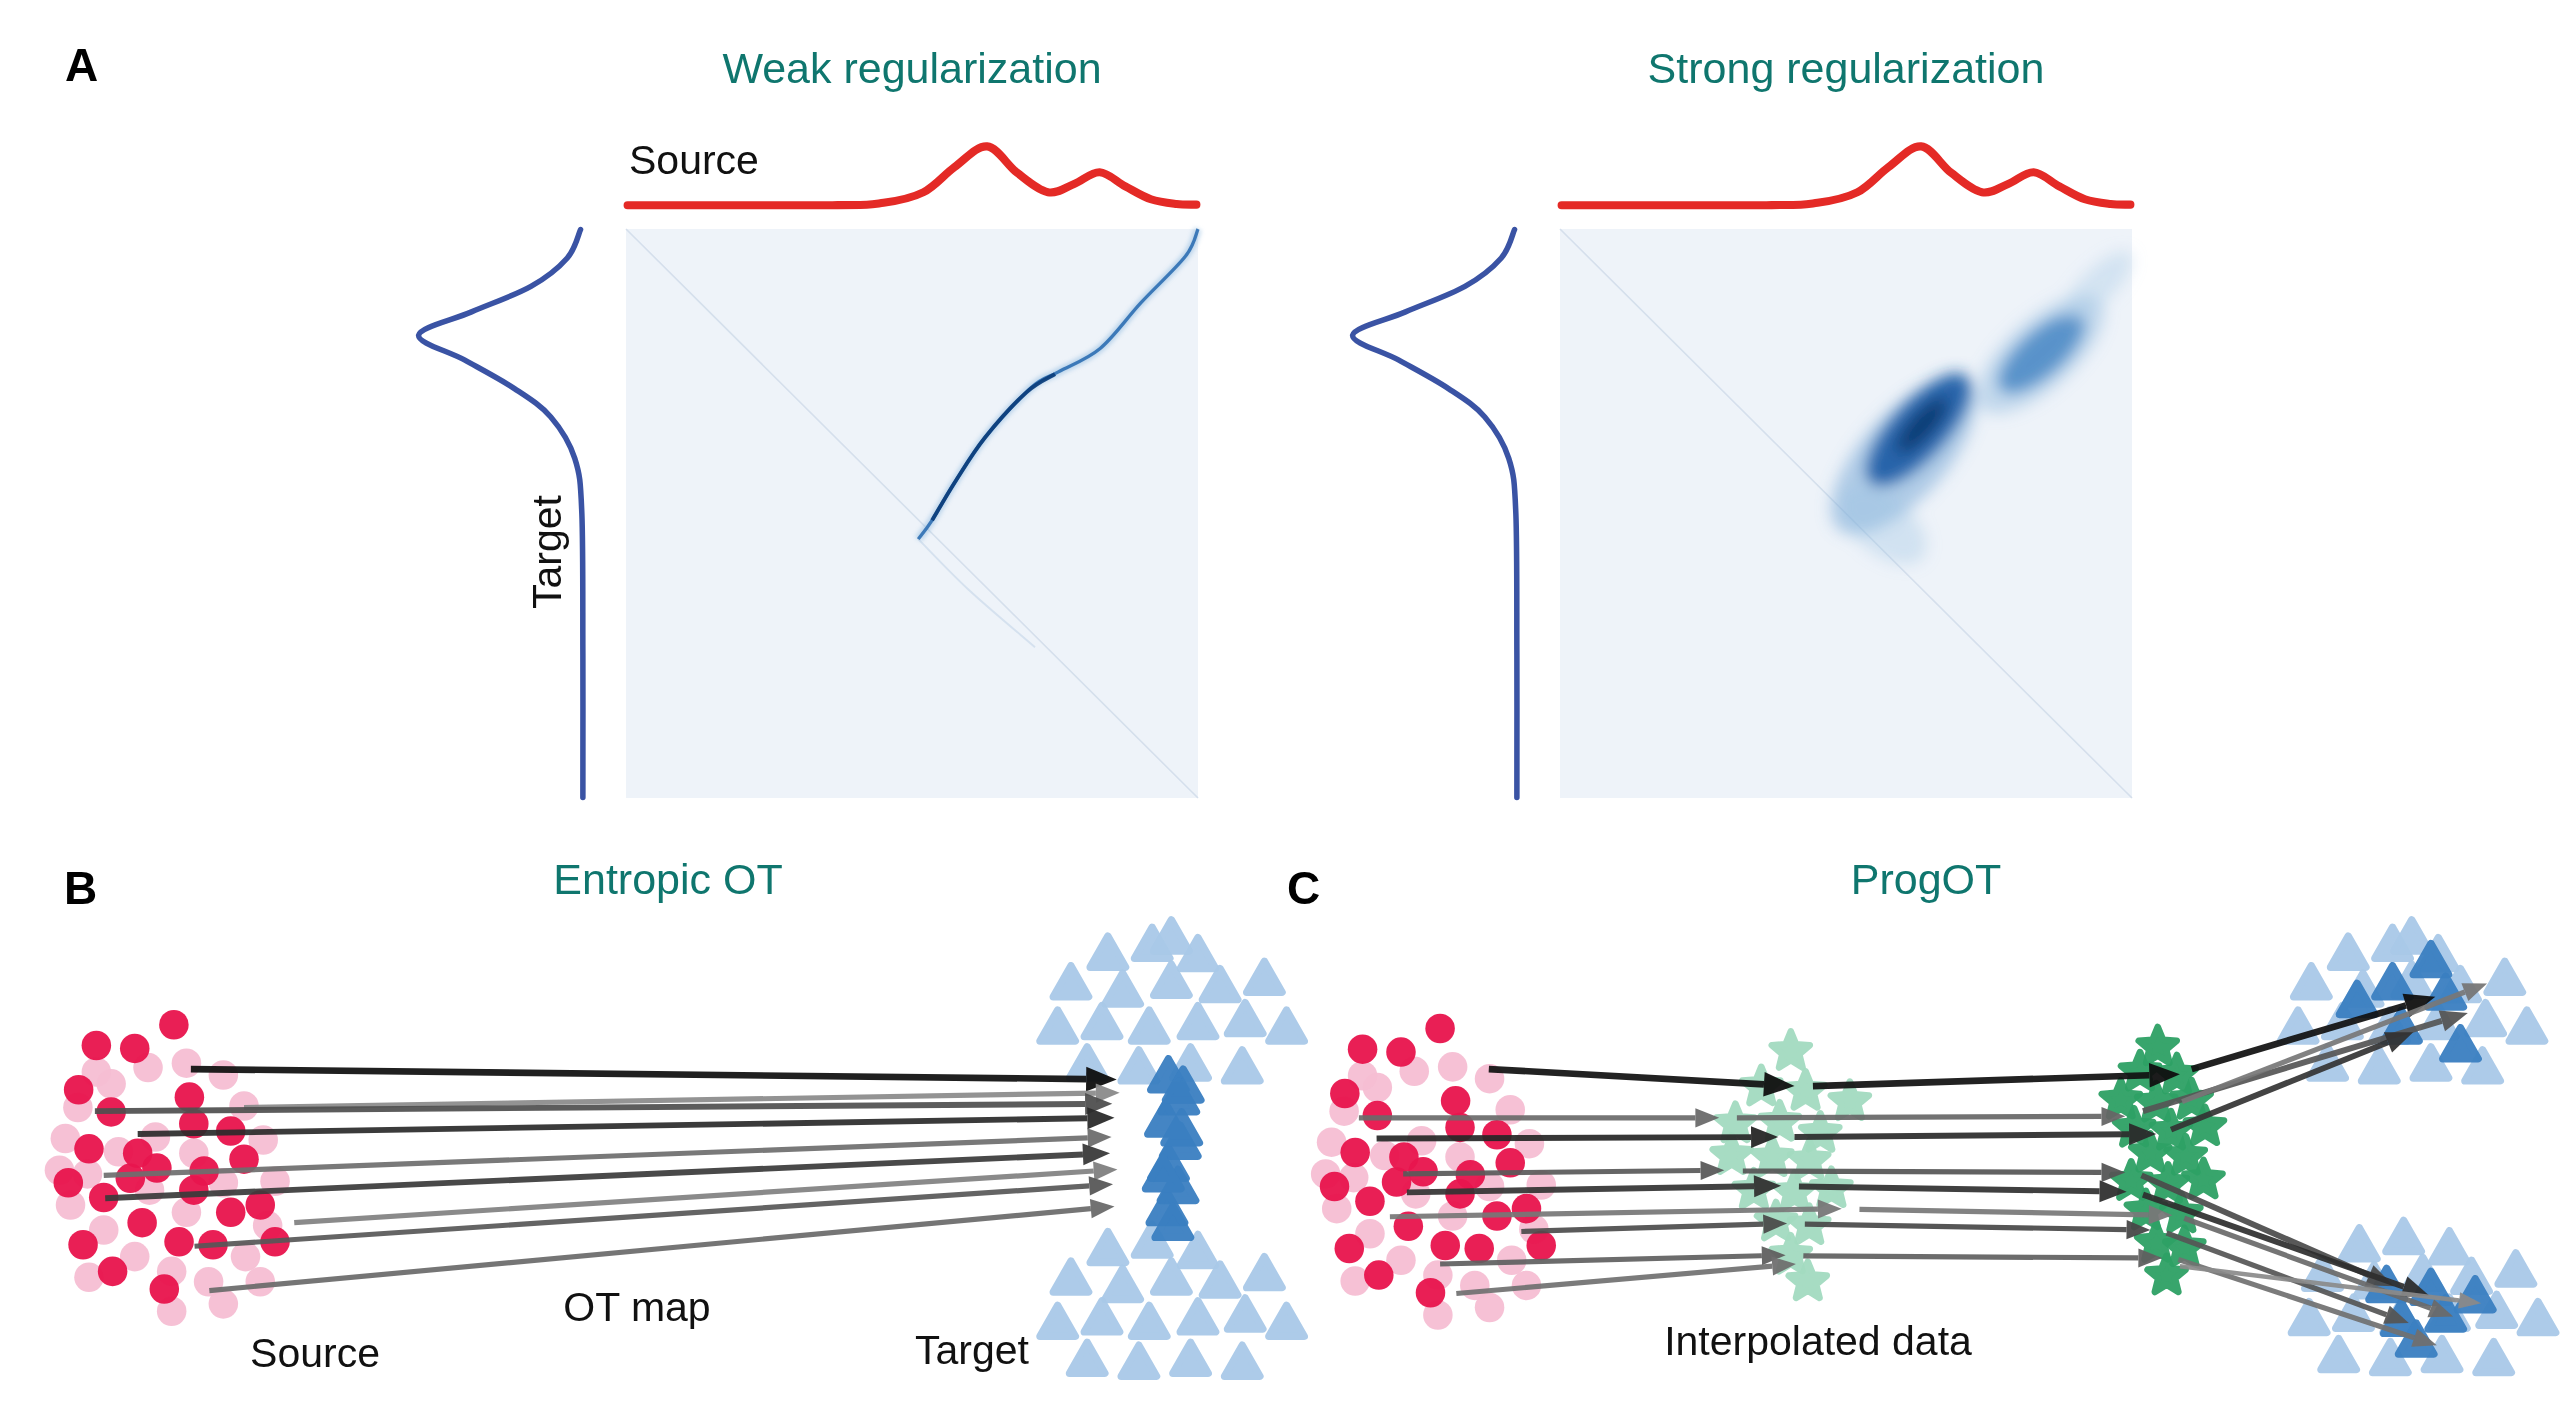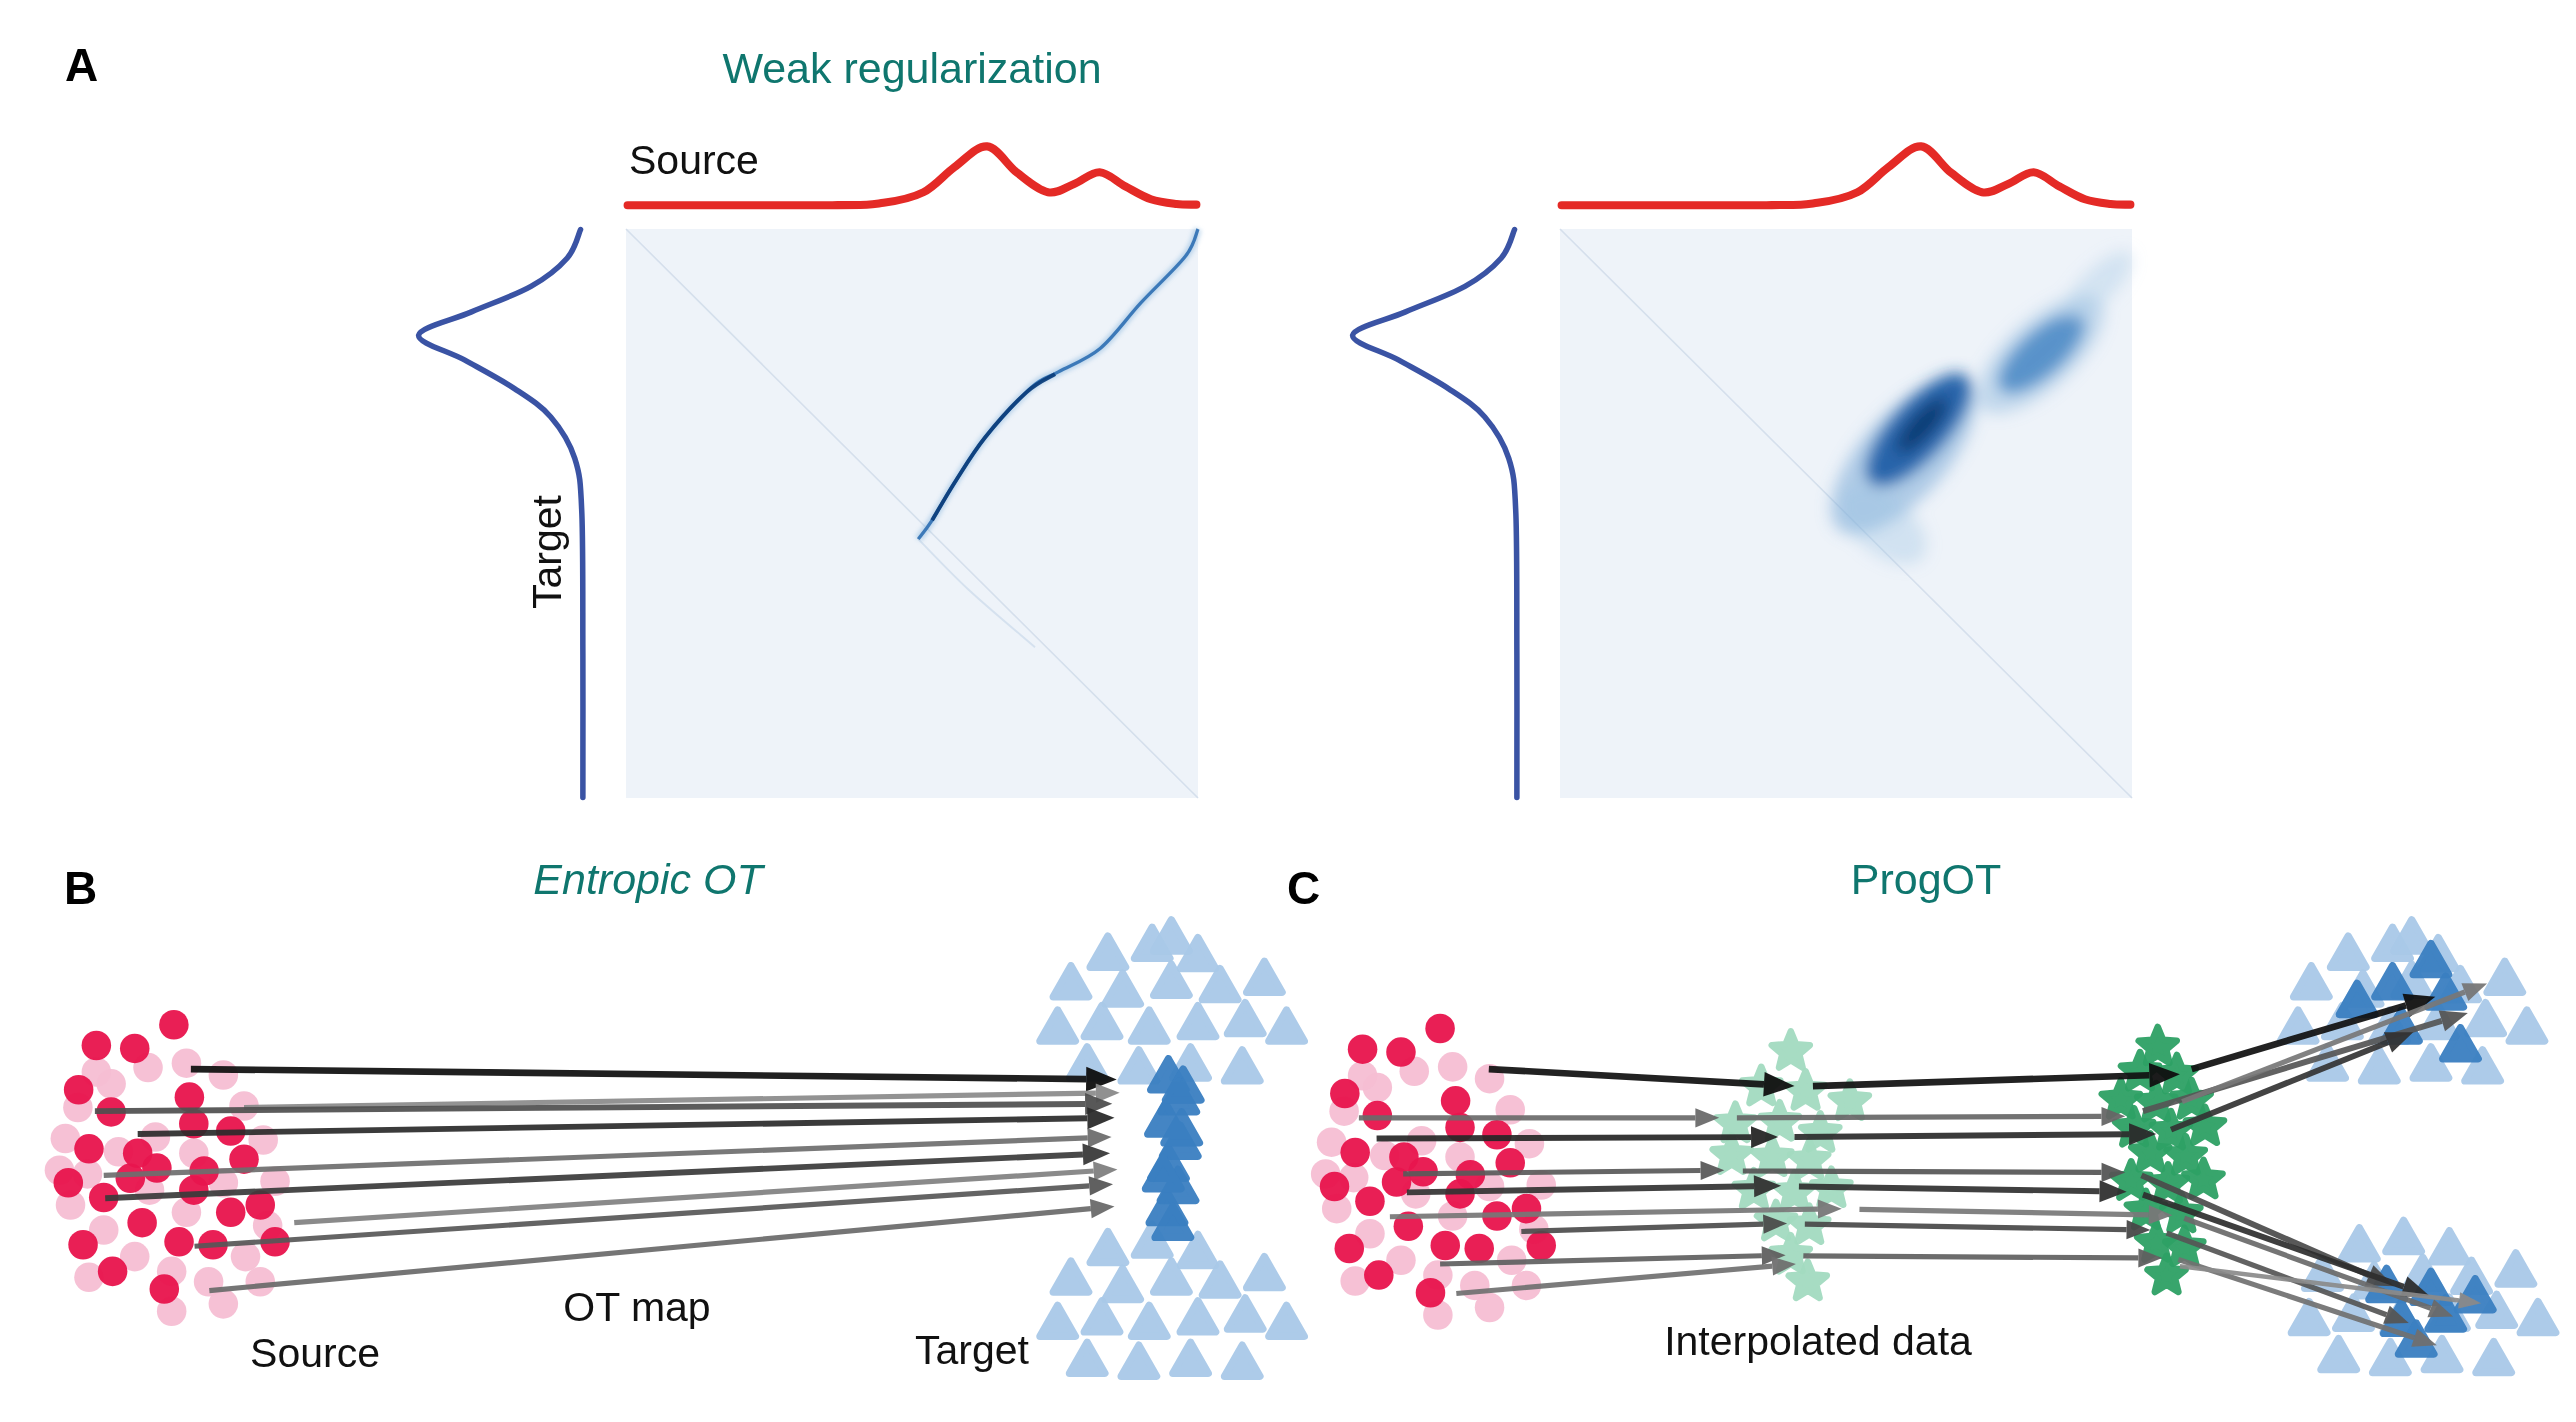--- a/index.html
+++ b/index.html
@@ -14,20 +14,21 @@
   svg{position:absolute;overflow:visible;}
 </style>
 </head>
 <body>
 
 <div class="page">
 
   <div class="panel-letter" style="left:65px;top:38px;">A</div>
 
   <div class="title" style="left:912px;top:68px;">Weak regularization</div>
+  <div class="title" style="left:1846px;top:68px;">Strong regularization</div>
 
   <div class="leftlabel" style="left:629px;top:137px;">Source</div>
   <div class="rotlabel" style="left:547px;top:552px;">Target</div>
   <div class="sublabel" style="left:1072px;top:747px;">OT map</div>
 
   <svg id="m-weak-top" style="left:626px;top:117px;" width="572" height="97" viewBox="0 0 774 132">
       <path d="M0.0,120.0C46.4,120.0 220.6,120.5 278.6,120.0C336.7,119.5 327.7,119.7 348.3,116.8C368.9,113.9 386.4,110.5 402.5,102.4C418.6,94.3 430.6,78.4 445.0,68.0C459.5,57.6 475.0,38.7 489.2,40.0C503.4,41.3 516.4,65.6 530.2,76.0C544.0,86.4 559.1,99.9 572.0,102.4C584.9,104.9 595.9,95.7 607.6,91.2C619.3,86.7 630.8,74.7 642.4,75.2C654.0,75.7 665.6,88.3 677.3,94.4C688.9,100.5 700.5,108.0 712.1,112.0C723.7,116.0 736.6,117.2 746.9,118.4C757.2,119.6 769.5,119.1 774.0,119.2" fill="none" stroke="#e42a26" stroke-width="11" stroke-linecap="round"></path>
     </svg>
   <svg id="m-strong-top" style="left:1560px;top:117px;" width="572" height="97" viewBox="0 0 774 132">
       <path d="M0.0,120.0C46.4,120.0 220.6,120.5 278.6,120.0C336.7,119.5 327.7,119.7 348.3,116.8C368.9,113.9 386.4,110.5 402.5,102.4C418.6,94.3 430.6,78.4 445.0,68.0C459.5,57.6 475.0,38.7 489.2,40.0C503.4,41.3 516.4,65.6 530.2,76.0C544.0,86.4 559.1,99.9 572.0,102.4C584.9,104.9 595.9,95.7 607.6,91.2C619.3,86.7 630.8,74.7 642.4,75.2C654.0,75.7 665.6,88.3 677.3,94.4C688.9,100.5 700.5,108.0 712.1,112.0C723.7,116.0 736.6,117.2 746.9,118.4C757.2,119.6 769.5,119.1 774.0,119.2" fill="none" stroke="#e42a26" stroke-width="11" stroke-linecap="round"></path>
@@ -67,21 +68,21 @@
           <ellipse cx="0" cy="0" rx="96.75" ry="36.96" fill="#1e5fa8" opacity="0.95" transform="translate(485.298,271.03999999999996) rotate(-48)"></ellipse>
           <ellipse cx="0" cy="0" rx="47.988" ry="15.4" fill="#0d3a72" opacity="1" transform="translate(489.942,265.65) rotate(-48)"></ellipse>
           <ellipse cx="0" cy="0" rx="108.36000000000001" ry="46.199999999999996" fill="#7fb0da" opacity="0.4" transform="translate(650.16,169.4) rotate(-42)"></ellipse>
           <ellipse cx="0" cy="0" rx="73.53" ry="29.259999999999998" fill="#3e7fc0" opacity="0.8" transform="translate(651.708,167.86) rotate(-42)"></ellipse>
           <ellipse cx="0" cy="0" rx="61.92" ry="23.099999999999998" fill="#a9cbe6" opacity="0.4" transform="translate(727.56,77) rotate(-45)"></ellipse>
         </g>
       </svg>
   </div>
 
   <div class="panel-letter" style="left:64px;top:861px;">B</div>
-  <div class="title" style="left:648px;top:879px;font-style:italic;">Entropic OT</div>
+  <div class="title" style="left:668px;top:879px;">Entropic OT</div>
   <div class="panel-letter" style="left:1287px;top:861px;">C</div>
   <div class="title" style="left:1926px;top:879px;">ProgOT</div>
 
   <div class="sublabel" style="left:315px;top:1353px;">Source</div>
   <div class="sublabel" style="left:637px;top:1307px;">OT map</div>
   <div class="sublabel" style="left:972px;top:1350px;">Target</div>
   <div class="sublabel" style="left:1806px;top:1341px;margin-left:12px;">Interpolated data</div>
 
   <svg id="fig-bc" style="left:0;top:0;" width="2576" height="1422" viewBox="0 0 3488 1926">
       <g>

